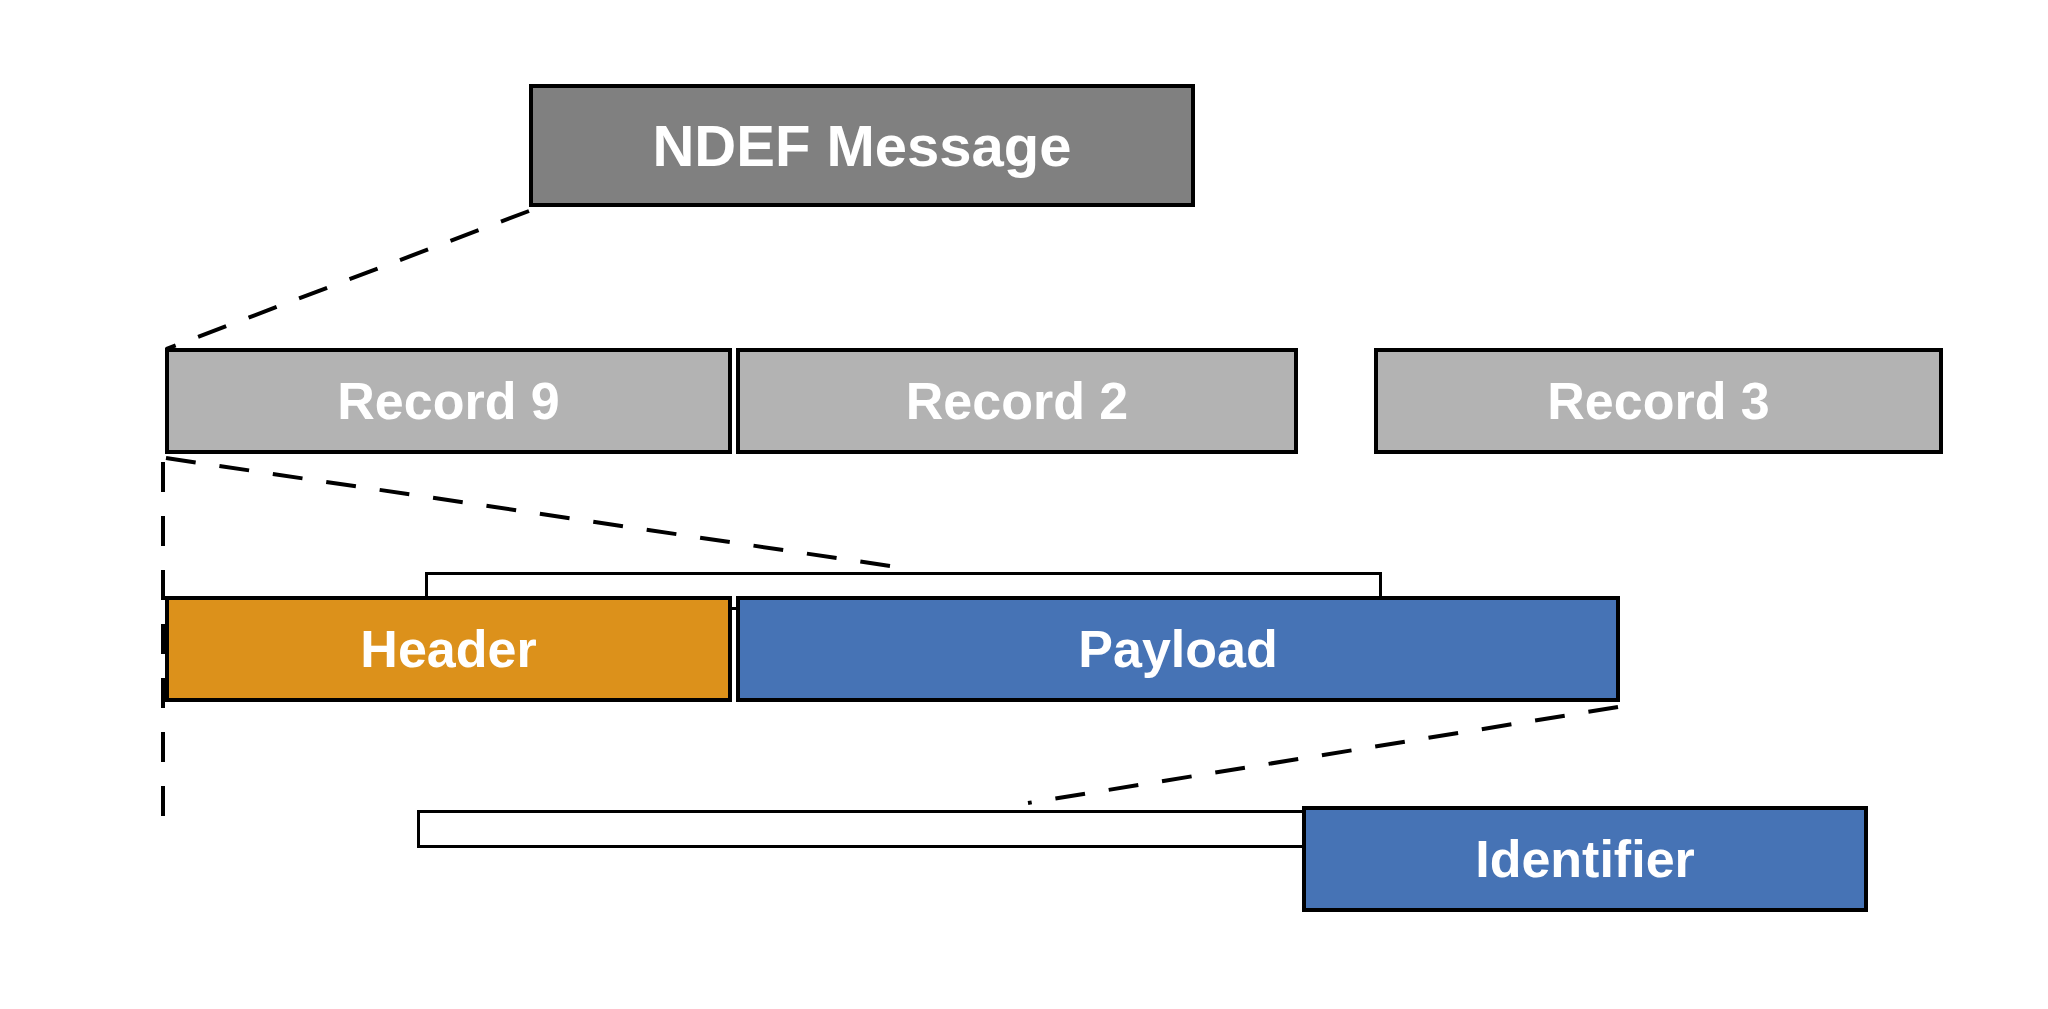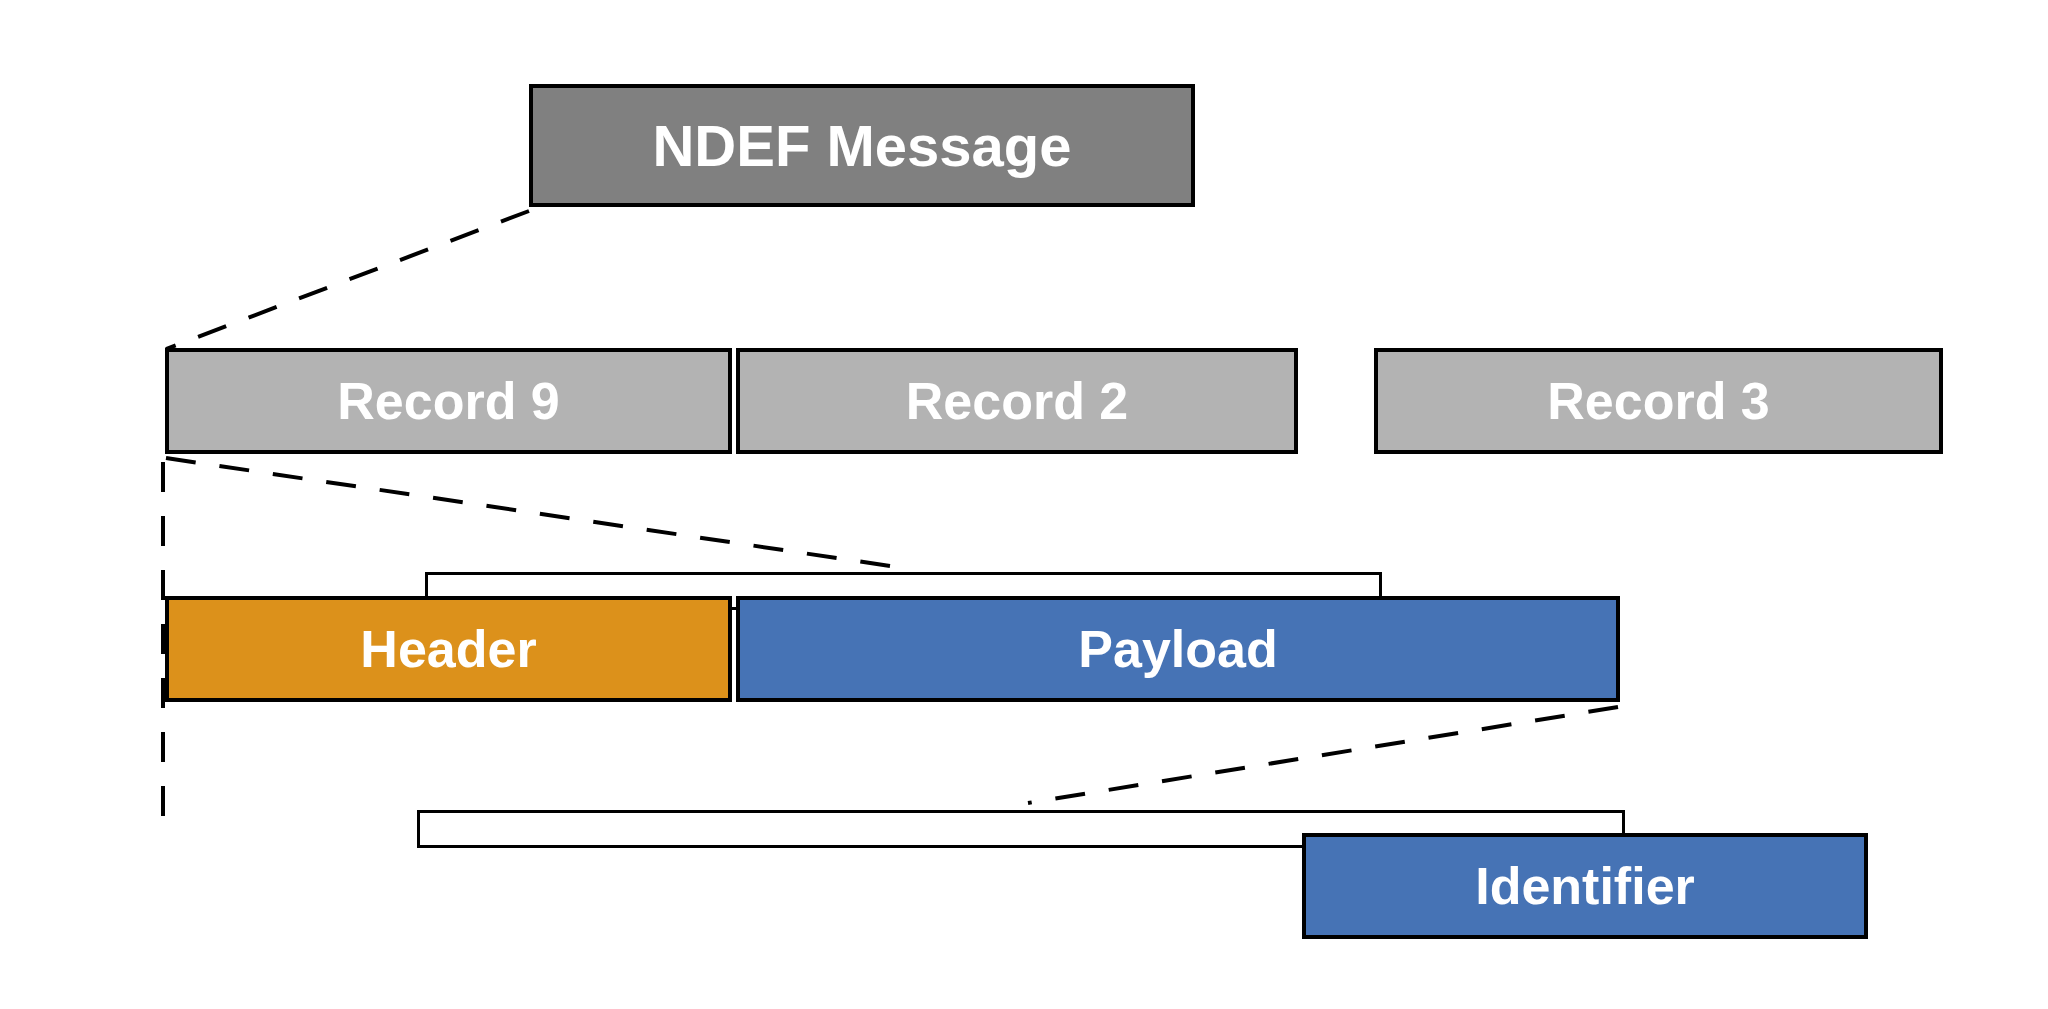--- a/index.html
+++ b/index.html
@@ -38,21 +38,21 @@
   .record-2 { left: 736px;  top: 348px; width: 562px; height: 106px; }
   .record-3 { left: 1334px; top: 348px; width: 569px; height: 106px; margin-left: 40px; }
 
   
   .header-box  { left: 165px; top: 596px; width: 567px; height: 106px; }
   .payload-box { left: 736px; top: 596px; width: 884px; height: 106px; text-align: right; }
 
   
   .type-box       { left: 165px;  top: 833px; width: 567px; height: 106px; }
   .lenght-box     { left: 736px;  top: 833px; width: 561px; height: 106px; }
-  .identifier-box { left: 1302px; top: 833px; width: 566px; height: 106px; text-align: center; }
+  .identifier-box { left: 1302px; top: 806px; width: 566px; height: 106px; text-align: center; }
 
   
   .bracket {
     position: absolute;
     box-sizing: border-box;
     background: var(--color-background, #fff);
     border: 3px solid var(--color-border, #000);
     z-index: 1;
   }
   .bracket-record { left: 425px; top: 572px; width: 957px;  height: 38px; }

